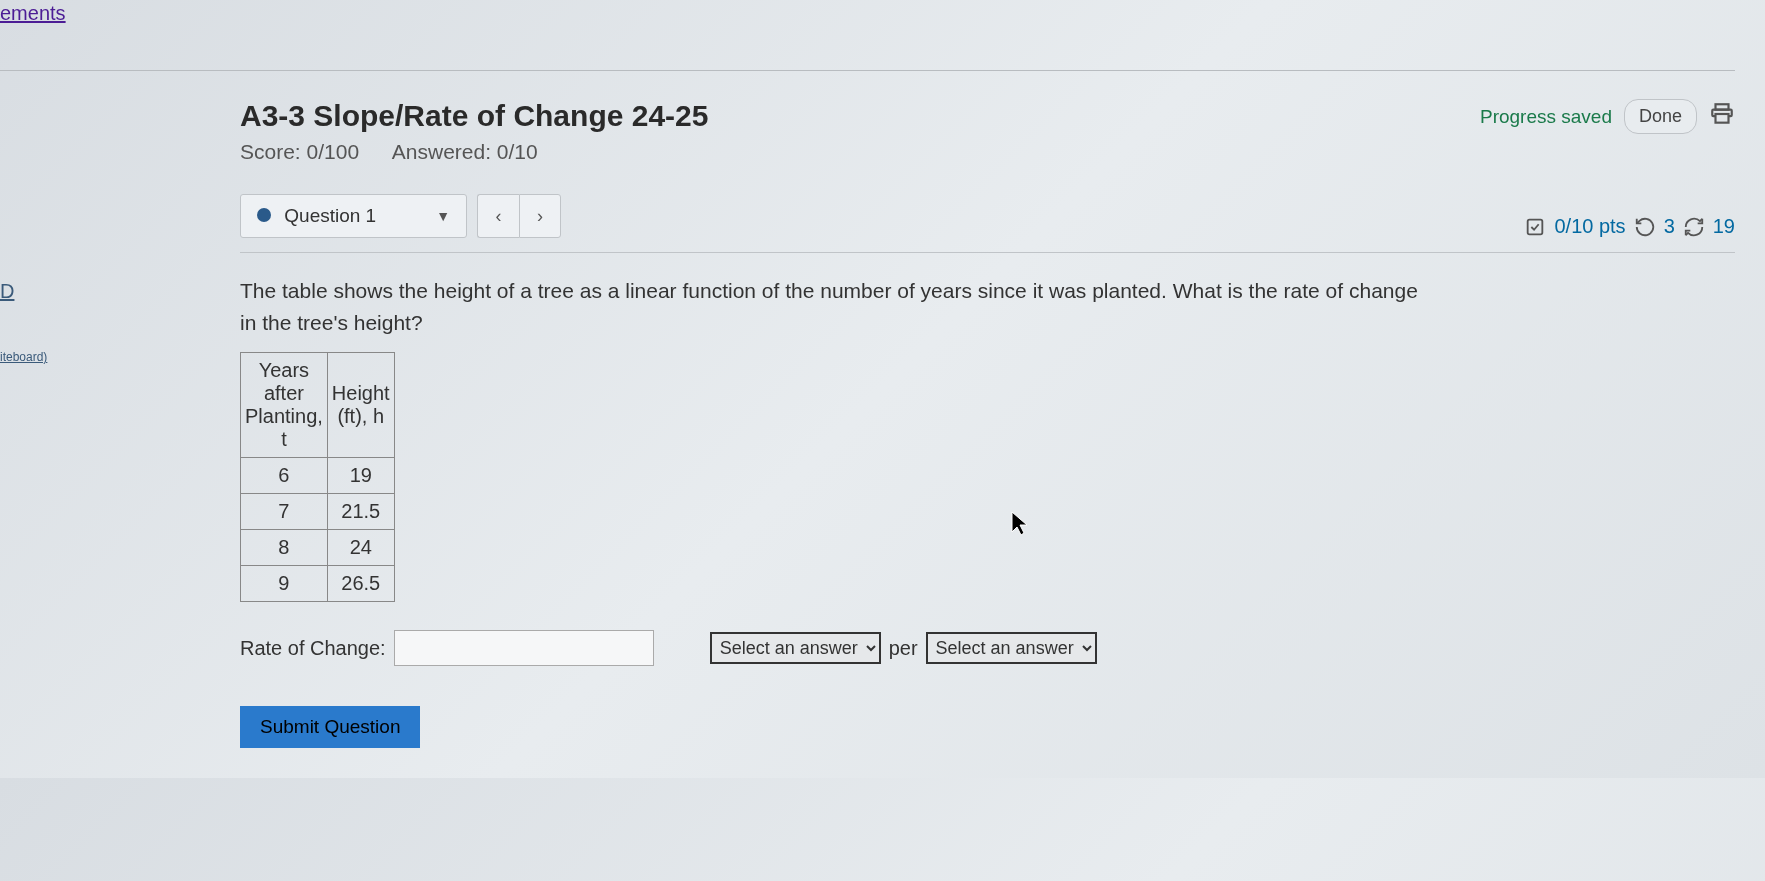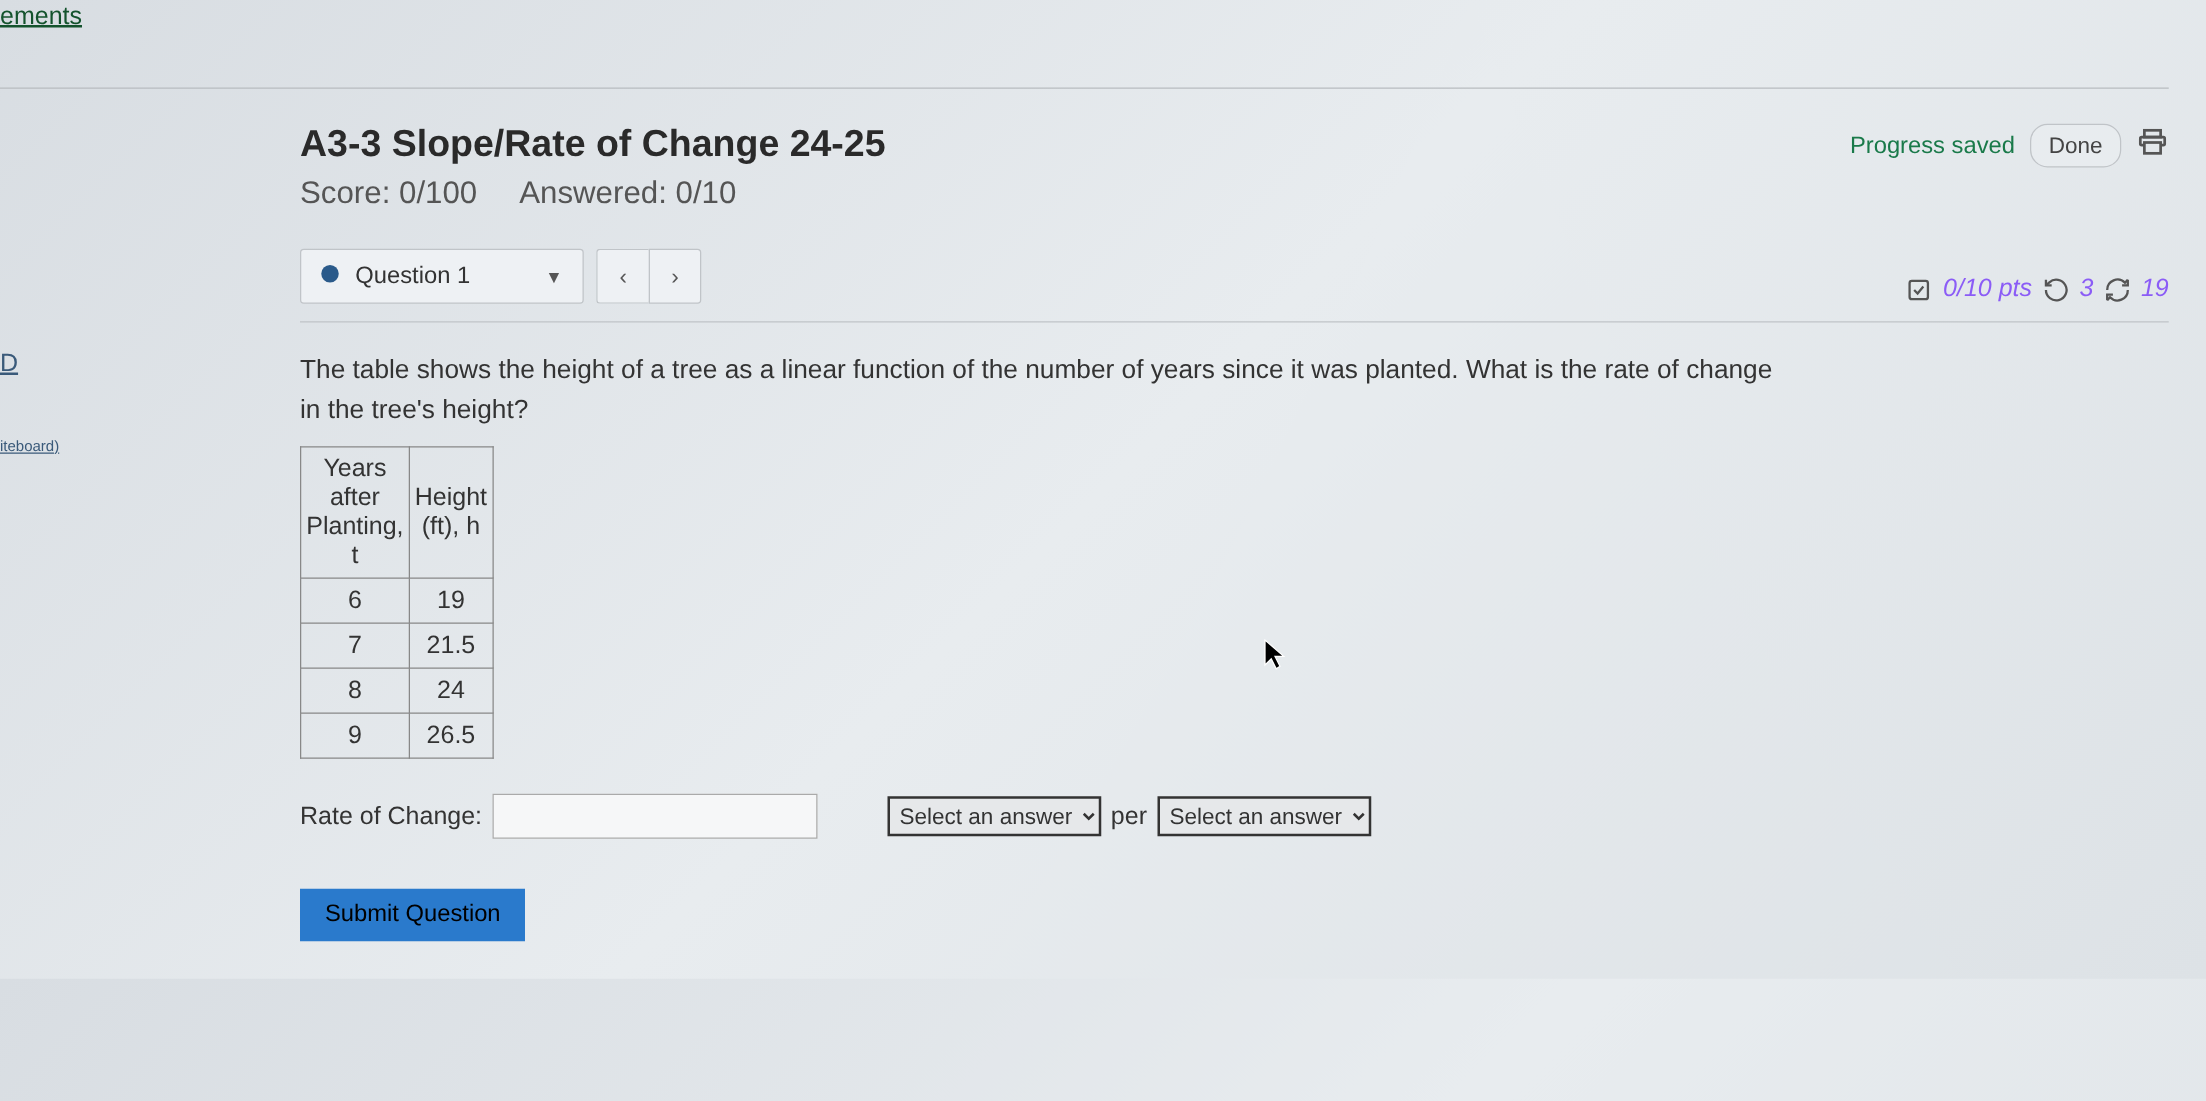--- a/index.html
+++ b/index.html
@@ -11,21 +11,21 @@
       font-family: -apple-system, BlinkMacSystemFont, "Segoe UI", Arial, sans-serif;
       background: linear-gradient(135deg, #d8dde2 0%, #e8ecef 50%, #dde2e6 100%);
       color: #333;
       font-size: 18px;
       overflow-x: hidden;
     }
     .sidebar-fragment {
       position: absolute;
       left: 0;
       top: 0;
-      color: #14532d;
+      color: #4c1d95;
       text-decoration: underline;
       font-size: 20px;
       padding: 2px 0;
     }
     .sidebar-d {
       position: absolute;
       left: 0;
       top: 280px;
       color: #3a5a7a;
       text-decoration: underline;
@@ -80,21 +80,21 @@
       cursor: pointer;
     }
     .print-icon {
       width: 26px;
       height: 26px;
       color: #555;
       cursor: pointer;
     }
     .score-row {
       color: #555;
-      font-size: 25px;
+      font-size: 21px;
       margin-bottom: 30px;
     }
     .score-row span {
       margin-right: 28px;
     }
     .nav-row {
       display: flex;
       justify-content: space-between;
       align-items: flex-end;
       margin-bottom: 14px;
@@ -148,23 +148,22 @@
       border-radius: 3px 0 0 3px;
       border-right: none;
     }
     .nav-arrow-group .nav-arrow:last-child {
       border-radius: 0 3px 3px 0;
     }
     .points-row {
       display: flex;
       align-items: center;
       gap: 8px;
-      color: #8b5cf6;
-      font-size: 20px;
-      font-style: italic;
+      color: #0369a1;
+      font-size: 20px;
     }
     .pts-icon {
       width: 22px;
       height: 22px;
     }
     .hr-thin {
       border: none;
       border-top: 1px solid #c0c4c8;
       margin-bottom: 22px;
     }

